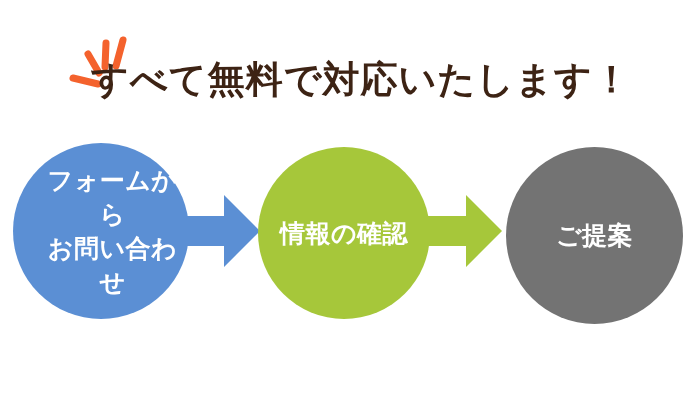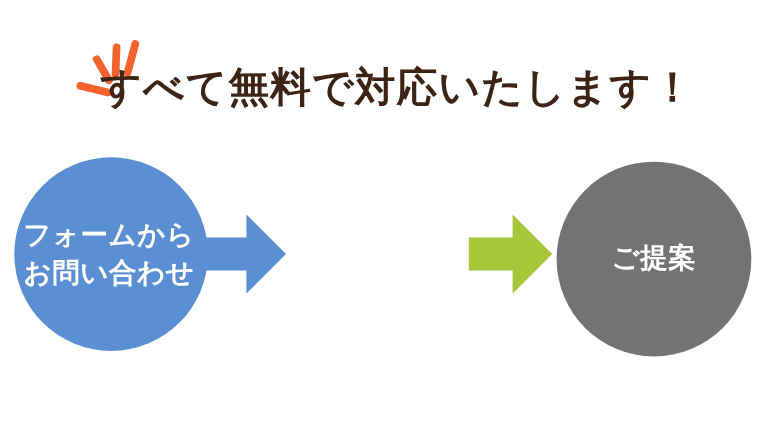--- a/index.html
+++ b/index.html
@@ -69,21 +69,21 @@
     white-space: pre-line;
     padding-bottom: 1px;
   }
   #node-0 {
     left: 13px;
     top: 0px;
     width: 176px;
     height: 176px;
     background: #5b8fd4;
   }
-  #node-0 .node-label { padding-right: 4px; }
+  #node-0 .node-label { padding-right: 4px; margin-left: 27px; }
   #node-1 {
     left: 258px;
     top: 4px;
     width: 172px;
     height: 172px;
     background: #a6c73a;
   }
   #node-2 {
     left: 506px;
     top: 4px;
@@ -120,20 +120,23 @@
 
     <div class="node" id="node-0">
       <div class="node-label">フォームから
 お問い合わせ</div>
     </div>
 
     <svg class="arrow" id="arrow-0" viewBox="0 0 76 72" xmlns="http://www.w3.org/2000/svg">
       <path d="M0 21 H40 V0 L76 36 L40 72 V51 H0 Z" fill="#5b8fd4"></path>
     </svg>
 
+    <div class="node" id="node-1">
+      <div class="node-label">情報の確認</div>
+    </div>
 
     <svg class="arrow" id="arrow-1" viewBox="0 0 76 72" xmlns="http://www.w3.org/2000/svg">
       <path d="M0 21 H40 V0 L76 36 L40 72 V51 H0 Z" fill="#a6c73a"></path>
     </svg>
 
     <div class="node" id="node-2">
       <div class="node-label">ご提案</div>
     </div>
 
   </div>

